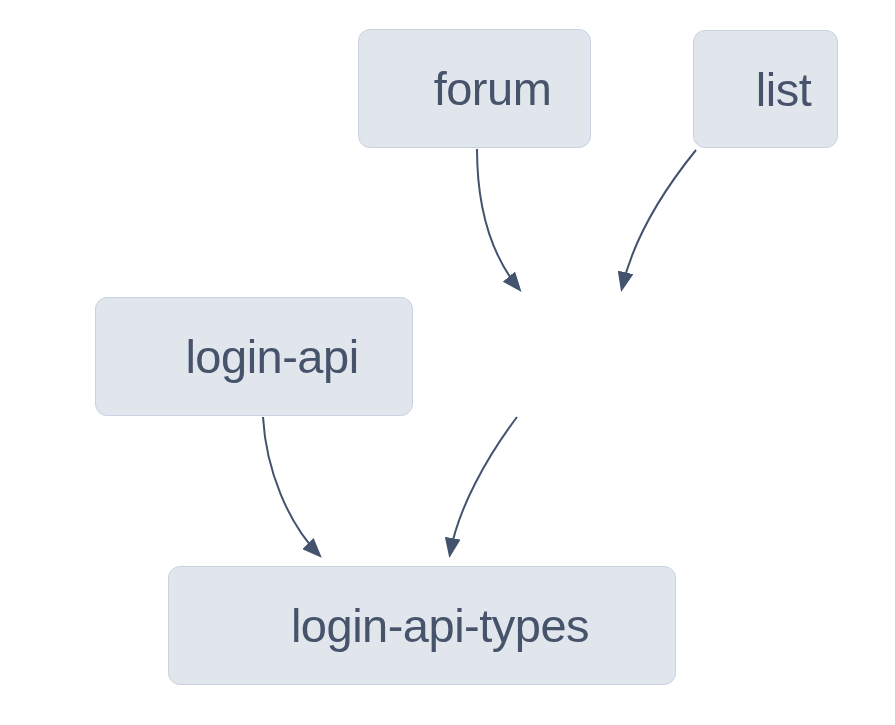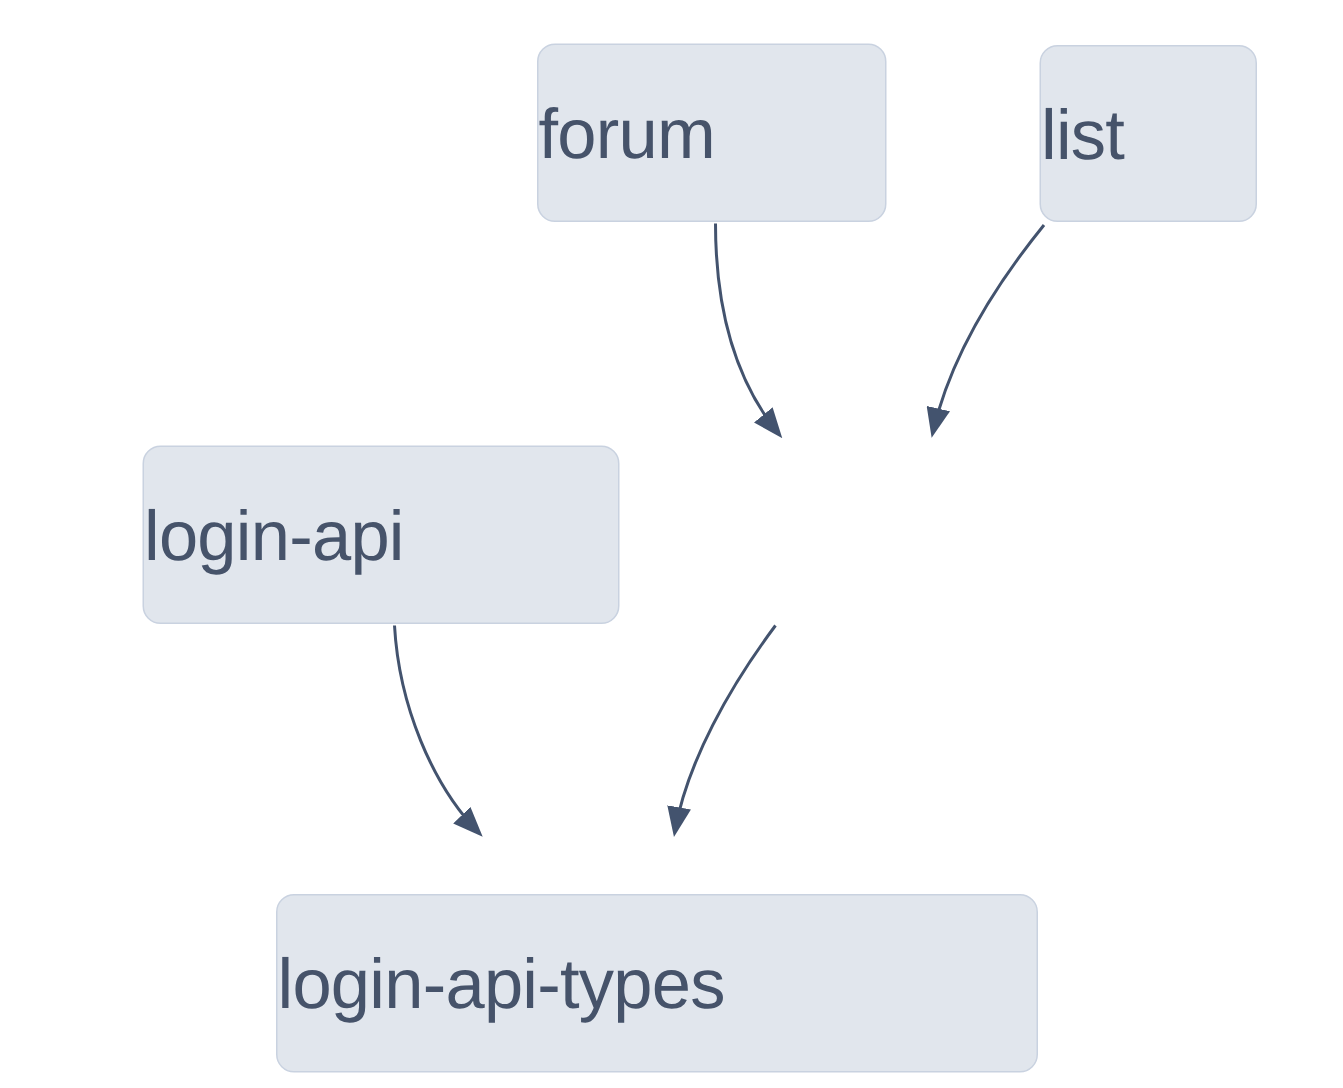--- a/index.html
+++ b/index.html
@@ -25,37 +25,39 @@
   }
   .edge {
     fill: none;
     stroke: var(--edge, #43536e);
     stroke-width: 2;
   }
   .node {
     position: absolute;
     display: flex;
     align-items: center;
+    justify-content: center;
     background: var(--node-fill, #e1e6ed);
     border: 1.5px solid var(--node-border, #c9d2e0);
     border-radius: 12px;
     box-sizing: border-box;
     cursor: pointer;
+    padding-left: 36px;
   }
   .node-label {
     font-size: 47px;
     letter-spacing: -0.5px;
     color: var(--node-text, #46536a);
     white-space: nowrap;
   }
   .node-forum          { left: 358px; top: 29px;  width: 233px; height: 119px; }
   .node-list           { left: 693px; top: 30px;  width: 145px; height: 118px; }
   .node-login-api      { left: 95px;  top: 297px; width: 318px; height: 119px; }
   .node-ui-lib         { left: 515px; top: 298px; width: 210px; height: 117px; }
-  .node-login-api-types{ left: 184px; top: 566px; width: 508px; height: 119px; margin-top: 30px; }
+  .node-login-api-types{ left: 168px; top: 566px; width: 508px; height: 119px; }
 </style>
 </head>
 <body>
 
 <div class="canvas">
 
   <svg class="edges-layer" viewBox="0 0 895 725" xmlns="http://www.w3.org/2000/svg">
     <defs>
       <marker id="arrowhead" viewBox="0 0 10 8" refX="8" refY="4" markerWidth="10" markerHeight="8" orient="auto">
         <path d="M0,0 L10,4 L0,8 z" fill="#43536e"></path>

